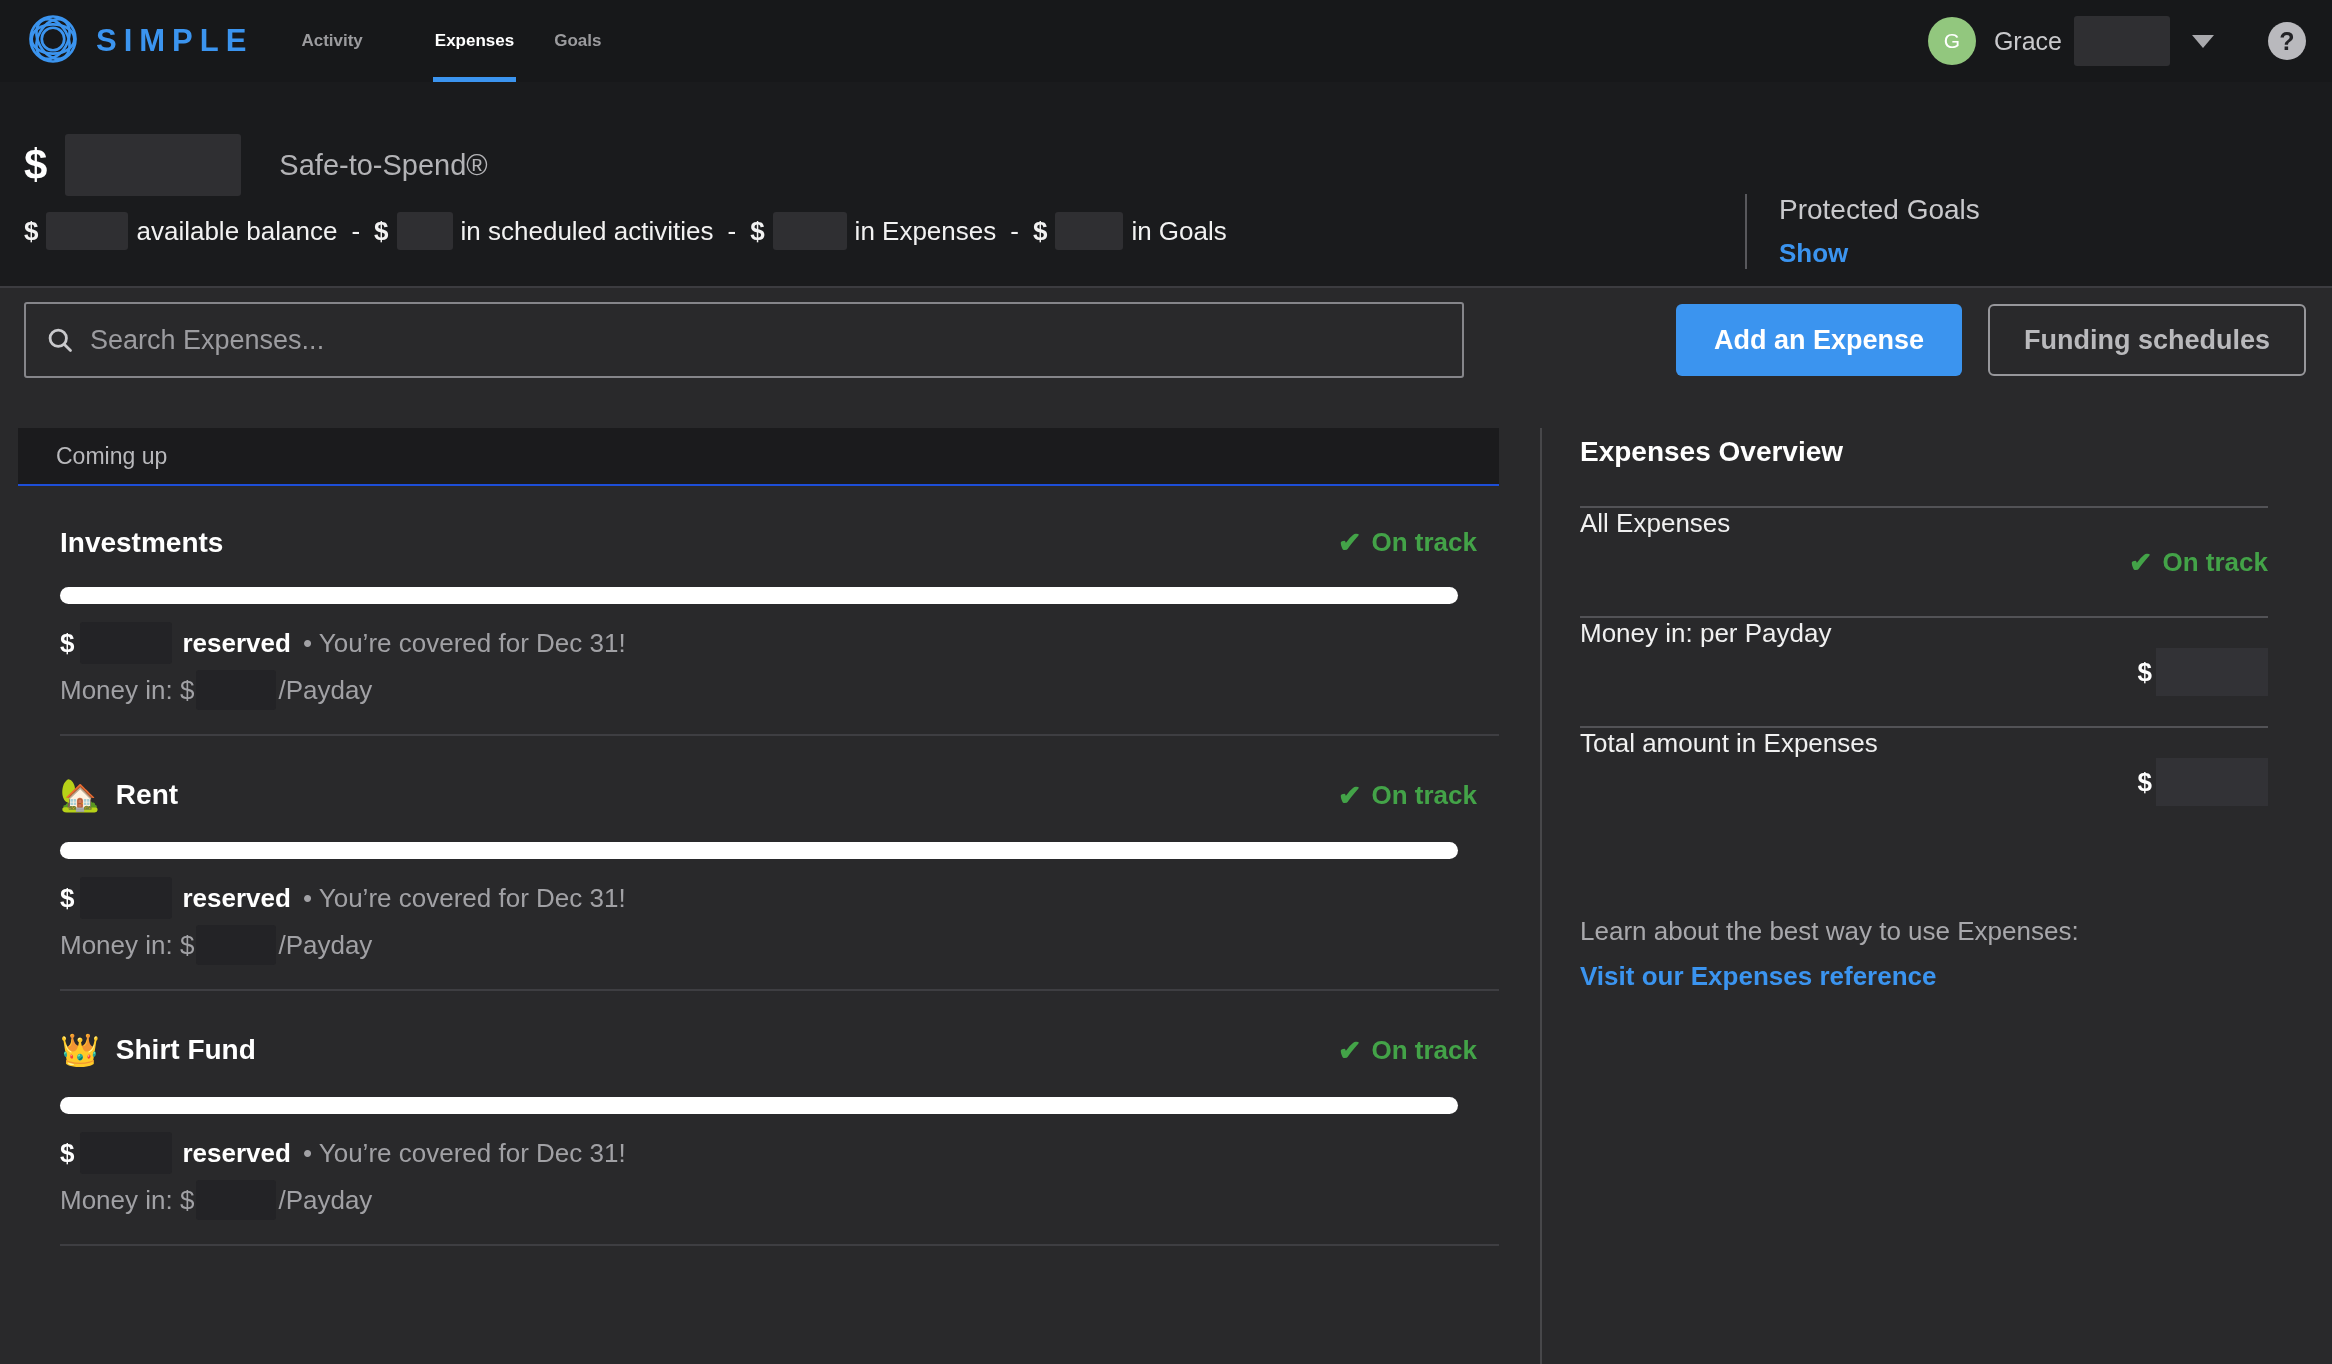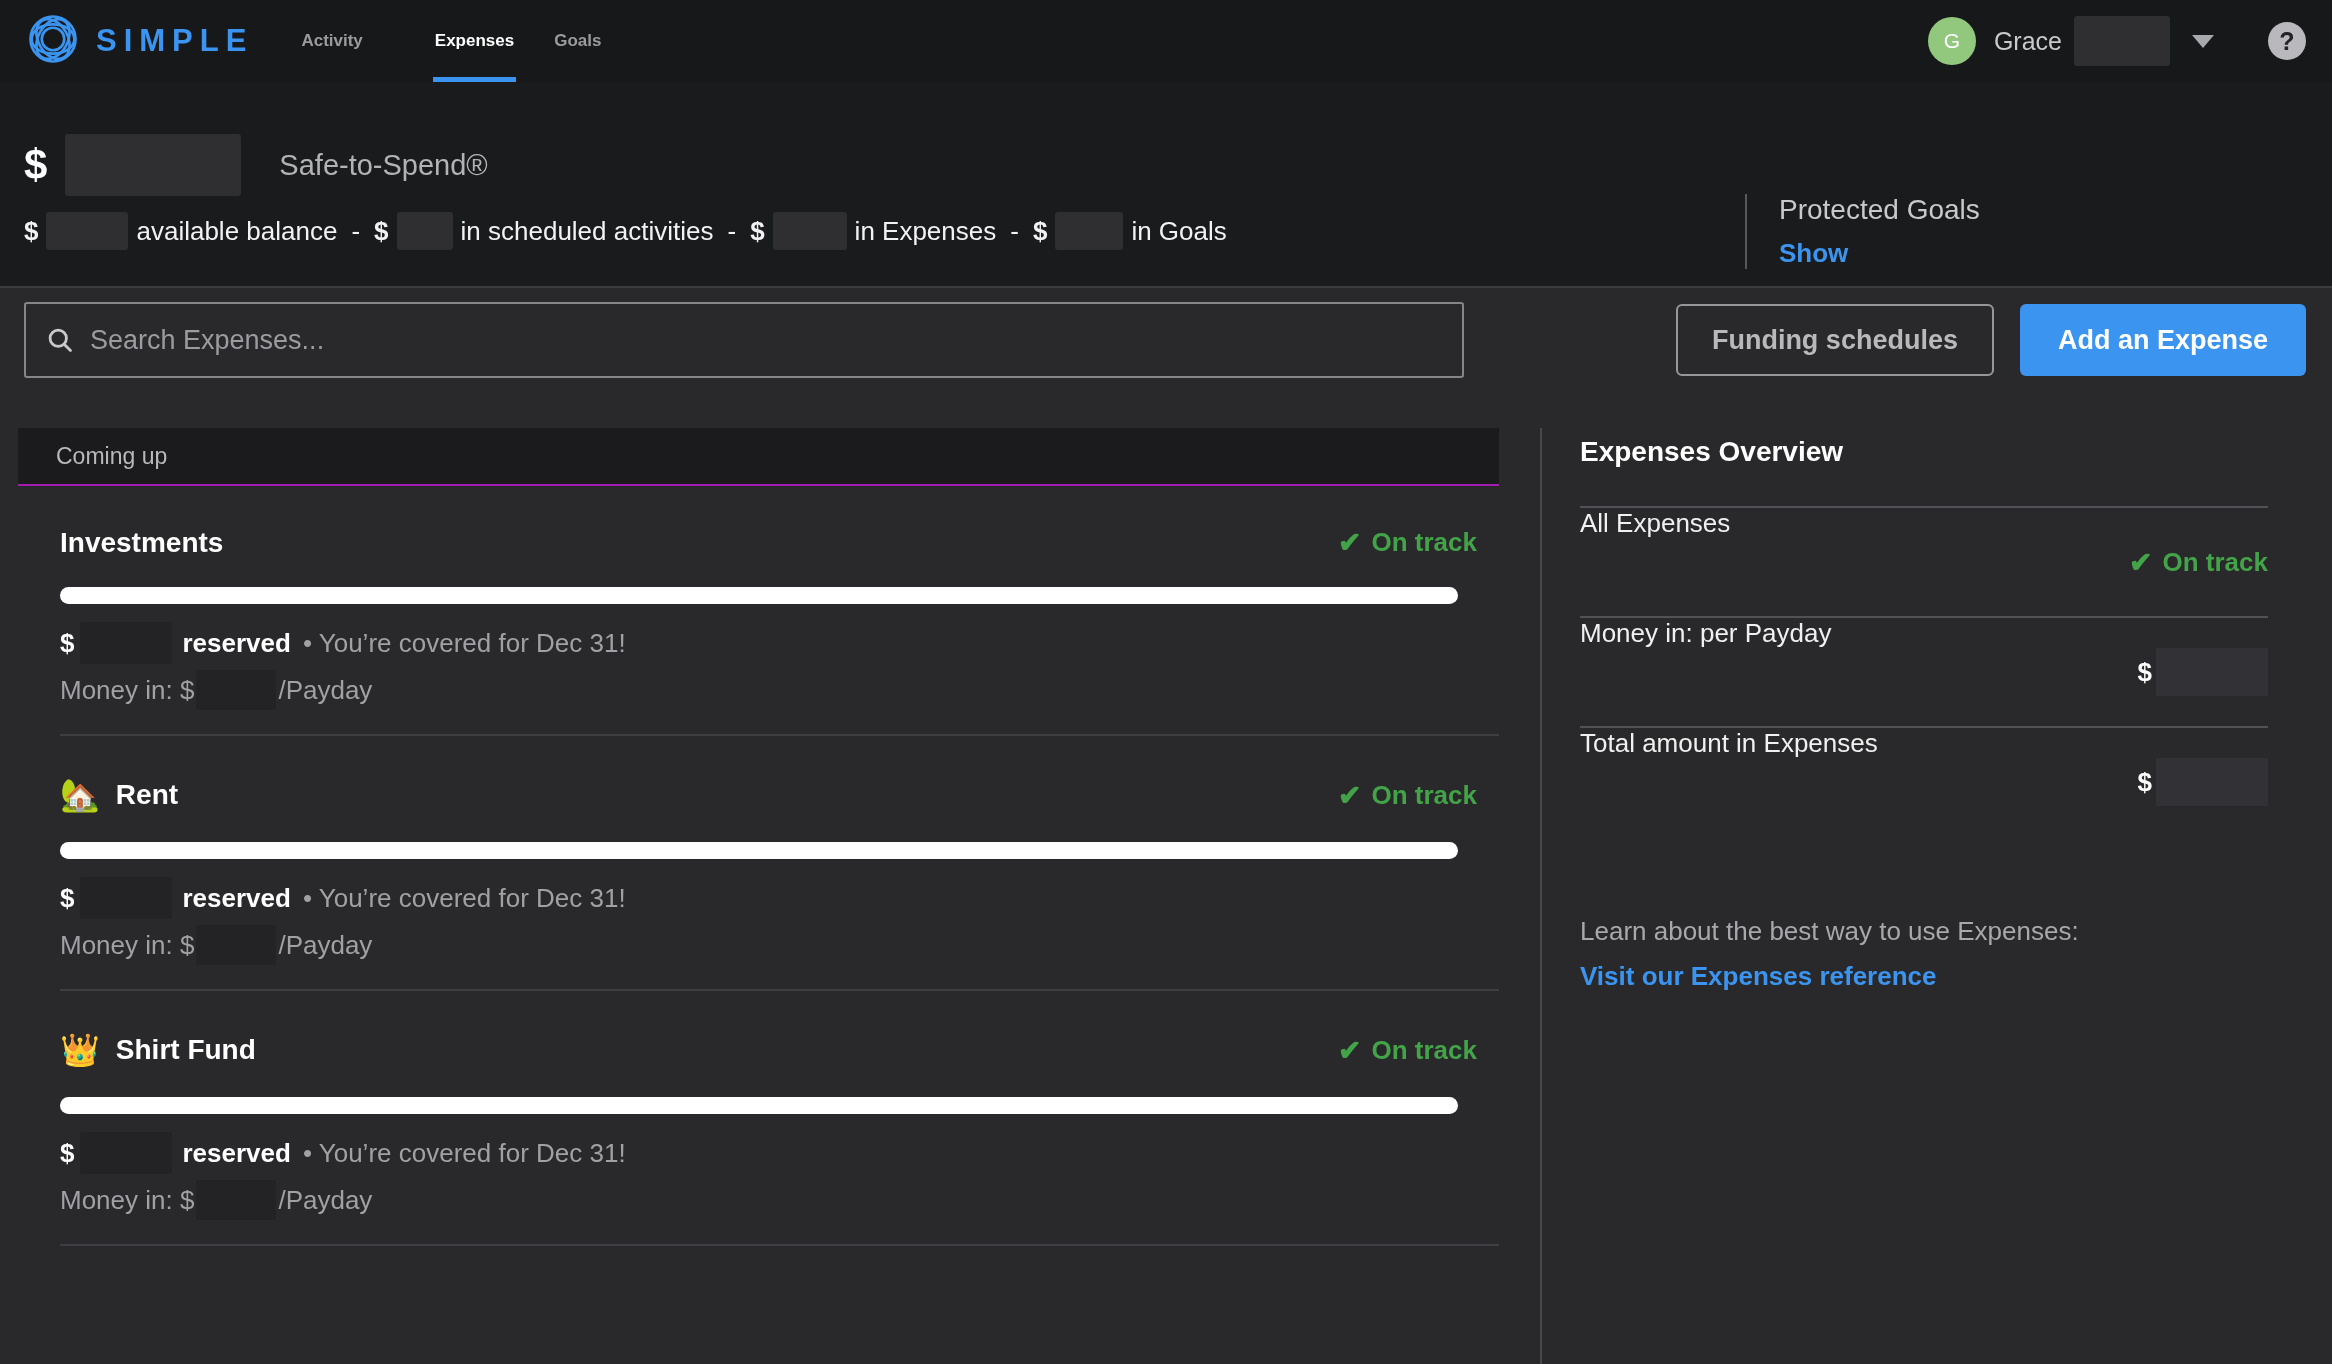--- a/index.html
+++ b/index.html
@@ -98,21 +98,21 @@
   .btn-primary { background: #3b94ef; border: none; color: #ffffff; padding: 0 38px; }
 
   
   .main { position: relative; margin-top: 50px; min-height: 938px; }
   .vdivider {
     position: absolute; left: 1540px; top: 0; bottom: 0;
     width: 2px; background: #47474a;
   }
   .list-col { position: absolute; left: 18px; top: 0; width: 1481px; }
   .coming-up {
-    height: 58px; background: #1b1b1d; border-bottom: 2px solid #a21caf;
+    height: 58px; background: #1b1b1d; border-bottom: 2px solid #1d4ed8;
     display: flex; align-items: center; padding-left: 38px;
     font-size: 23px; color: #b9b9bc;
   }
   .expense { padding: 40px 0 0 42px; }
   .expense-head {
     display: flex; align-items: center; justify-content: space-between;
     padding-right: 22px;
   }
   .expense-title { font-size: 28px; font-weight: bold; color: #ffffff; display: flex; align-items: center; }
   .expense-emoji { font-size: 32px; margin-right: 16px; font-weight: normal; }
@@ -211,22 +211,22 @@
 
 <div class="toolbar">
   <div class="search-box">
     <svg viewBox="0 0 24 24" fill="none" stroke="#c9c9cc" stroke-width="2.4" stroke-linecap="round">
       <circle cx="10.5" cy="10.5" r="7"></circle>
       <line x1="15.8" y1="15.8" x2="21" y2="21"></line>
     </svg>
     <input class="search-input" type="text" placeholder="Search Expenses..." style="">
   </div>
   <div class="toolbar-buttons">
+    <button class="btn btn-primary">Add an Expense</button>
     <button class="btn btn-outline">Funding schedules</button>
-    <button class="btn btn-primary">Add an Expense</button>
   </div>
 </div>
 
 <main class="main">
   <div class="vdivider"></div>
 
   <section class="list-col">
     <div class="coming-up">
       <span>Coming up</span>
     </div>

